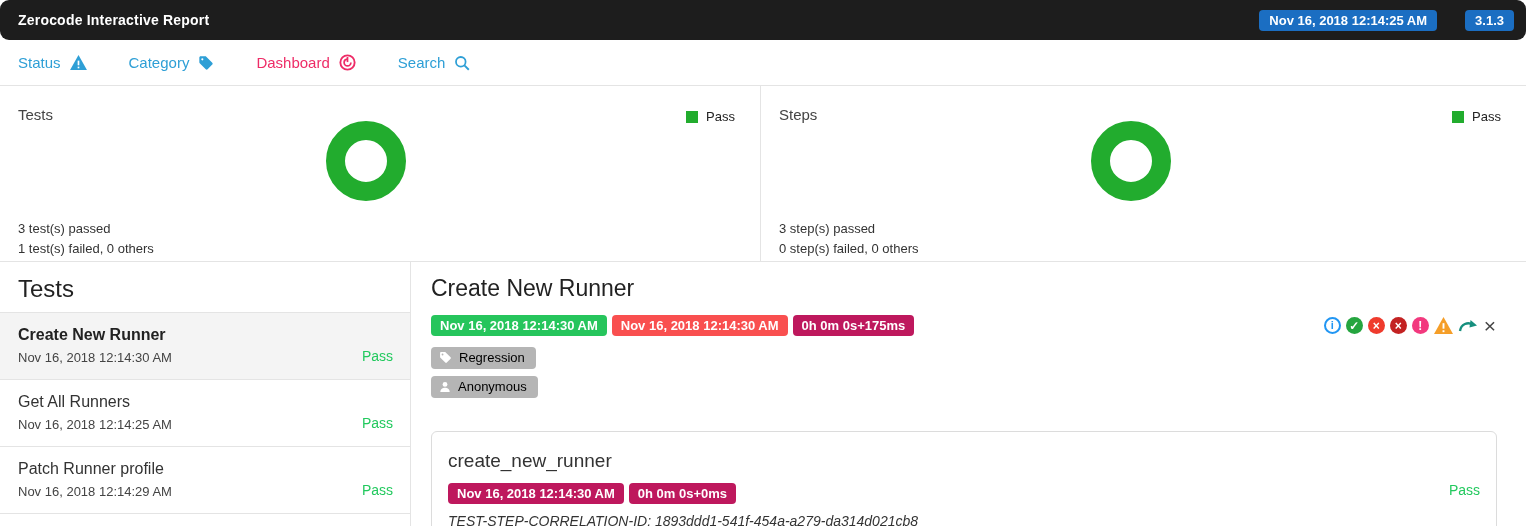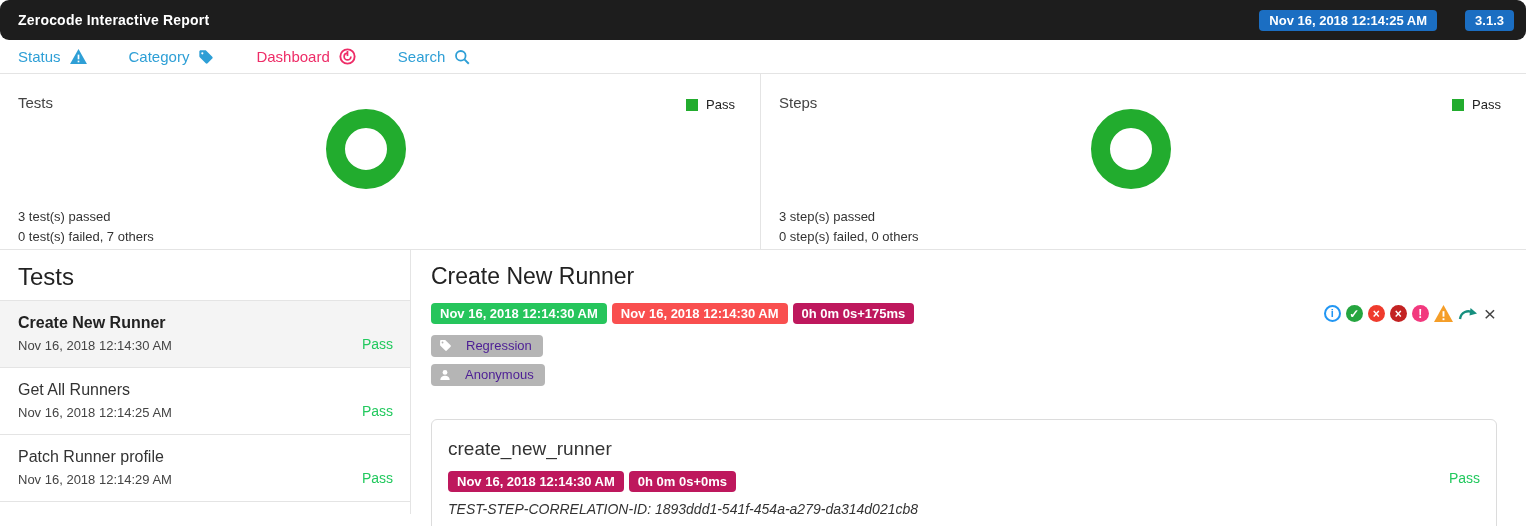--- a/index.html
+++ b/index.html
@@ -16,21 +16,21 @@
   }
   .topbar-title { font-size: 14px; font-weight: 700; letter-spacing: .2px; }
   .topbar-right { margin-left: auto; display: flex; align-items: center; gap: 28px; }
   .blue-badge {
     background: #1b6ec2; color: #fff; font-size: 13px; font-weight: 700;
     padding: 3px 10px; border-radius: 4px; white-space: nowrap;
   }
 
   
   .navbar {
-    height: 34px; background: #fff; border-bottom: 1px solid #e4e4e4;
+    height: 46px; background: #fff; border-bottom: 1px solid #e4e4e4;
     display: flex; align-items: center; padding: 0 18px;
   }
   .nav-item {
     display: inline-flex; align-items: center; gap: 9px;
     margin-right: 42px; font-size: 15px; cursor: pointer; text-decoration: none;
   }
   .nav-blue { color: #2e9fd6; }
   .nav-pink { color: #ee2c67; }
   .nav-item svg { display: block; }
 
@@ -94,22 +94,22 @@
     width: 17px; height: 17px; border-radius: 50%; border: 2px solid #2196f3;
     color: #2196f3; display: inline-flex; align-items: center; justify-content: center;
     font-size: 11px; font-weight: 700; line-height: 1; cursor: pointer;
   }
   .ico-close { font-size: 21px; color: #444; line-height: 17px; cursor: pointer; padding: 0 1px; }
   .ico-svg { cursor: pointer; display: inline-flex; }
 
   .tag-line { margin-top: 11px; }
   .tag-line + .tag-line { margin-top: 7px; }
   .tag-badge {
-    display: inline-flex; align-items: center; gap: 14px;
-    background: #b5b5b5; color: #4c1d95; font-size: 13px;
+    display: inline-flex; align-items: center; gap: 7px;
+    background: #b5b5b5; color: #000000; font-size: 13px;
     padding: 3px 11px 4px 8px; border-radius: 4px;
   }
 
   .step-card {
     margin-top: 33px; border: 1px solid #dcdcdc; border-radius: 6px;
     padding: 18px 16px 22px; position: relative; min-height: 130px;
   }
   .step-name { font-size: 19px; color: #333; }
   .step-badges { margin-top: 11px; display: flex; align-items: center; }
   .step-corr { margin-top: 9px; font-size: 14px; color: #333; font-style: italic; }
@@ -170,21 +170,21 @@
 <section class="charts-row">
   <div class="chart-panel left">
     <div class="chart-title">Tests</div>
     <div class="legend">
       <span class="legend-swatch"></span>
       <span class="legend-label">Pass</span>
     </div>
     <div class="donut"></div>
     <div class="chart-summary">
       <div>3 test(s) passed</div>
-      <div>0 test(s) failed, 7 others</div>
+      <div>1 test(s) failed, 0 others</div>
     </div>
   </div>
   <div class="chart-panel right">
     <div class="chart-title">Steps</div>
     <div class="legend">
       <span class="legend-swatch"></span>
       <span class="legend-label">Pass</span>
     </div>
     <div class="donut"></div>
     <div class="chart-summary">

